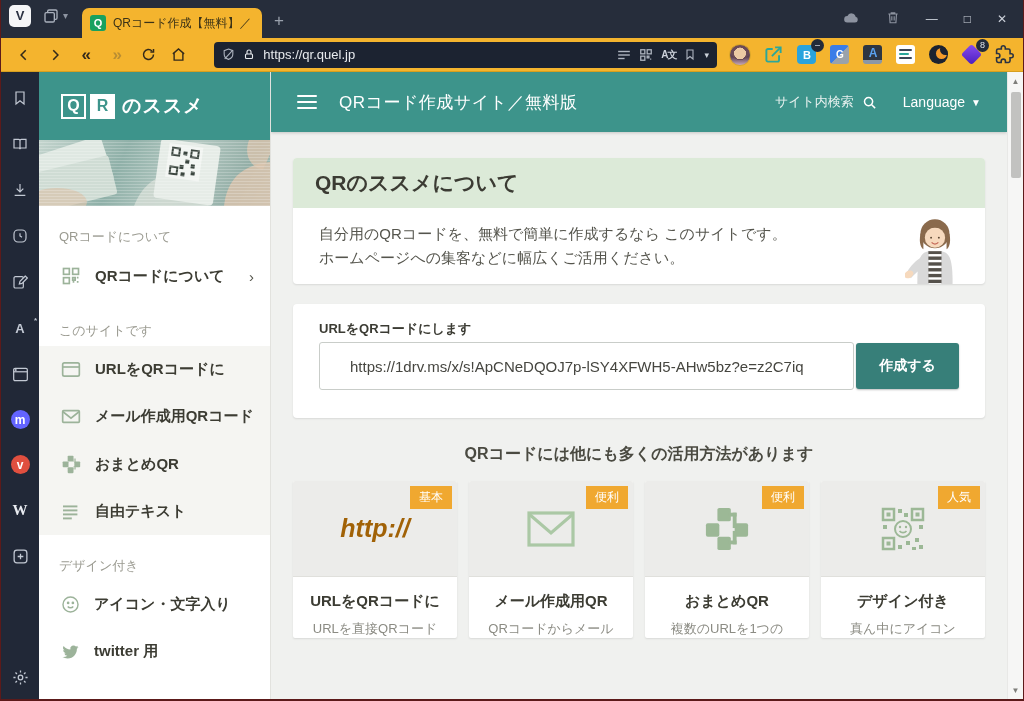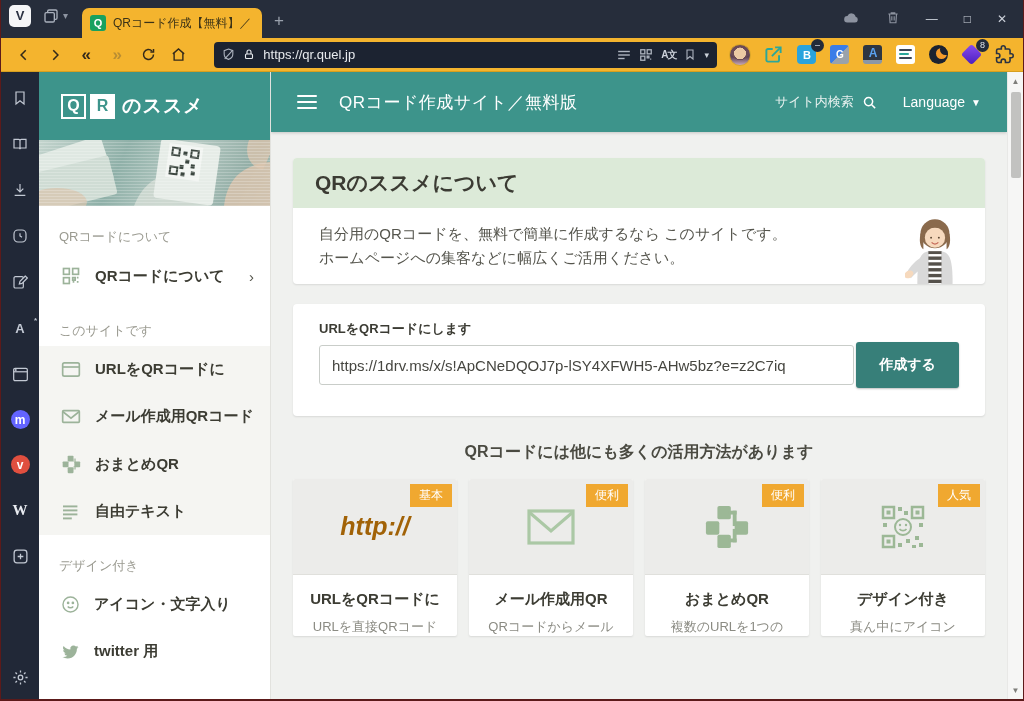--- a/index.html
+++ b/index.html
@@ -106,21 +106,21 @@
   .card-header { background:#dcead8; padding:11px 22px; font-size:21px; font-weight:bold; color:#3b3b33;
                  display:flex; align-items:center; }
   .card-header .flash { margin-left:auto; color:#b9d4b2; }
   .about-body { padding:14px 26px; position:relative; }
   .about-body p { font-size:15px; color:#55554d; line-height:24px; }
   .woman { position:absolute; right:22px; top:8px; }
 
   .quick-body { padding:16px 26px 28px; }
   .quick-label { font-size:13px; font-weight:bold; color:#3b3b33; margin-bottom:4px; }
   .quick-row { display:flex; align-items:center; }
-  .url-input { flex:1; height:40px; border:1px solid #c9cdc9; border-radius:3px; padding:0 12px; font-size:15px; color:#464640;
+  .url-input { flex:1; height:48px; border:1px solid #c9cdc9; border-radius:3px; padding:0 30px; font-size:15px; color:#464640;
                font-family:"Liberation Sans", sans-serif; background:#fff; }
   .make-btn { width:103px; height:46px; margin-left:2px; background:#377f79; color:#fff; border:none; border-radius:3px;
               font-size:14px; font-weight:bold; font-family:"Liberation Sans", sans-serif; box-shadow:0 1px 2px rgba(0,0,0,.25); }
 
   .more-heading { text-align:center; font-size:16px; font-weight:bold; color:#4a4a41; margin:26px 0 16px; }
   .cards-row { display:flex; gap:12px; }
   .mini-card { flex:1; background:#fff; box-shadow:0 1px 2px rgba(0,0,0,.1); border-radius:2px; overflow:hidden; }
   .mini-icon-area { height:96px; background:#ececea; border-bottom:1px solid #e0e0dc; position:relative;
                     display:flex; align-items:center; justify-content:center; }
   .mini-badge { position:absolute; top:5px; right:5px; background:#f0a830; color:#fff; font-size:12px; padding:3px 9px; }

